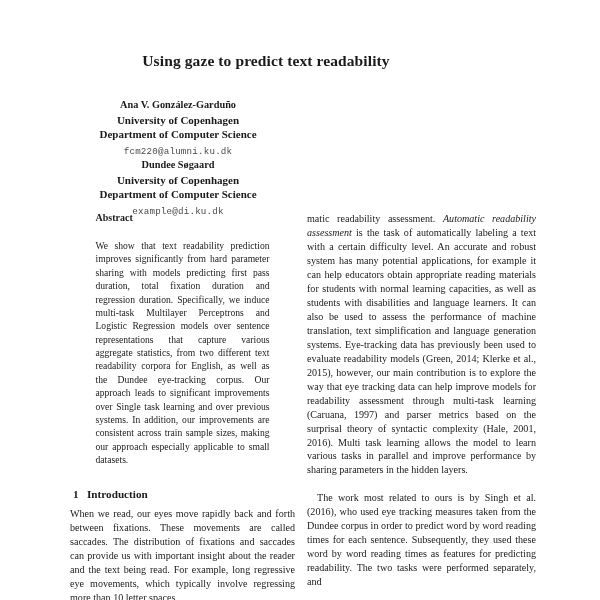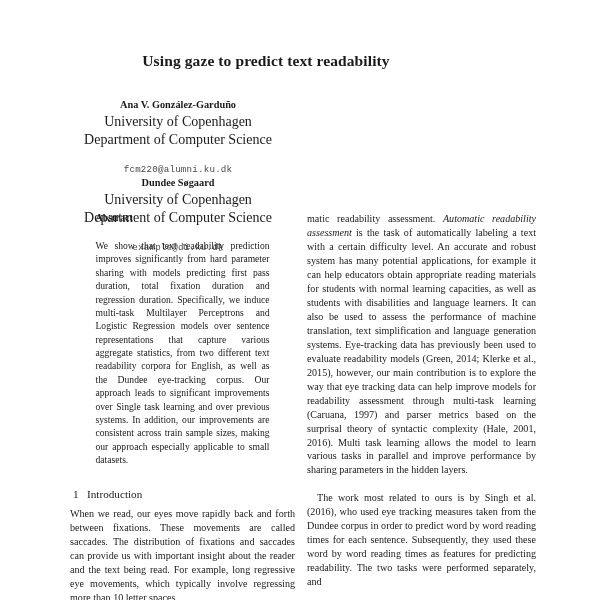--- a/index.html
+++ b/index.html
@@ -48,27 +48,28 @@
     width: 232px;
     text-align: center;
     line-height: 1.33;
   }
   .author-name {
     font-size: 10.3px;
     font-weight: bold;
     margin-bottom: 1px;
   }
   .author-affil {
-    font-size: 14px;
+    font-size: 11px;
+    font-weight: bold;
   }
   .author-email {
     font-family: "Liberation Mono", "DejaVu Sans Mono", monospace;
     font-size: 9.2px;
     color: #4a4a4a;
-    margin-top: 14px;
+    margin-top: 4px;
     letter-spacing: 0.2px;
   }
 
   
   .col-left {
     position: absolute;
     top: 212px;
     left: 70px;
     width: 225px;
   }
@@ -92,21 +93,21 @@
     margin: 8px auto;
     font-size: 9.6px;
     line-height: 1.395;
     text-align: justify;
     text-justify: inter-word;
     hyphens: manual;
   }
 
   .section-heading {
     font-size: 11.2px;
-    font-weight: normal;
+    font-weight: bold;
     margin: 22px 0 7px 3px;
   }
   .section-num {
     display: inline-block;
     min-width: 14px;
   }
 
   .body-text {
     font-size: 10.1px;
     line-height: 1.385;

